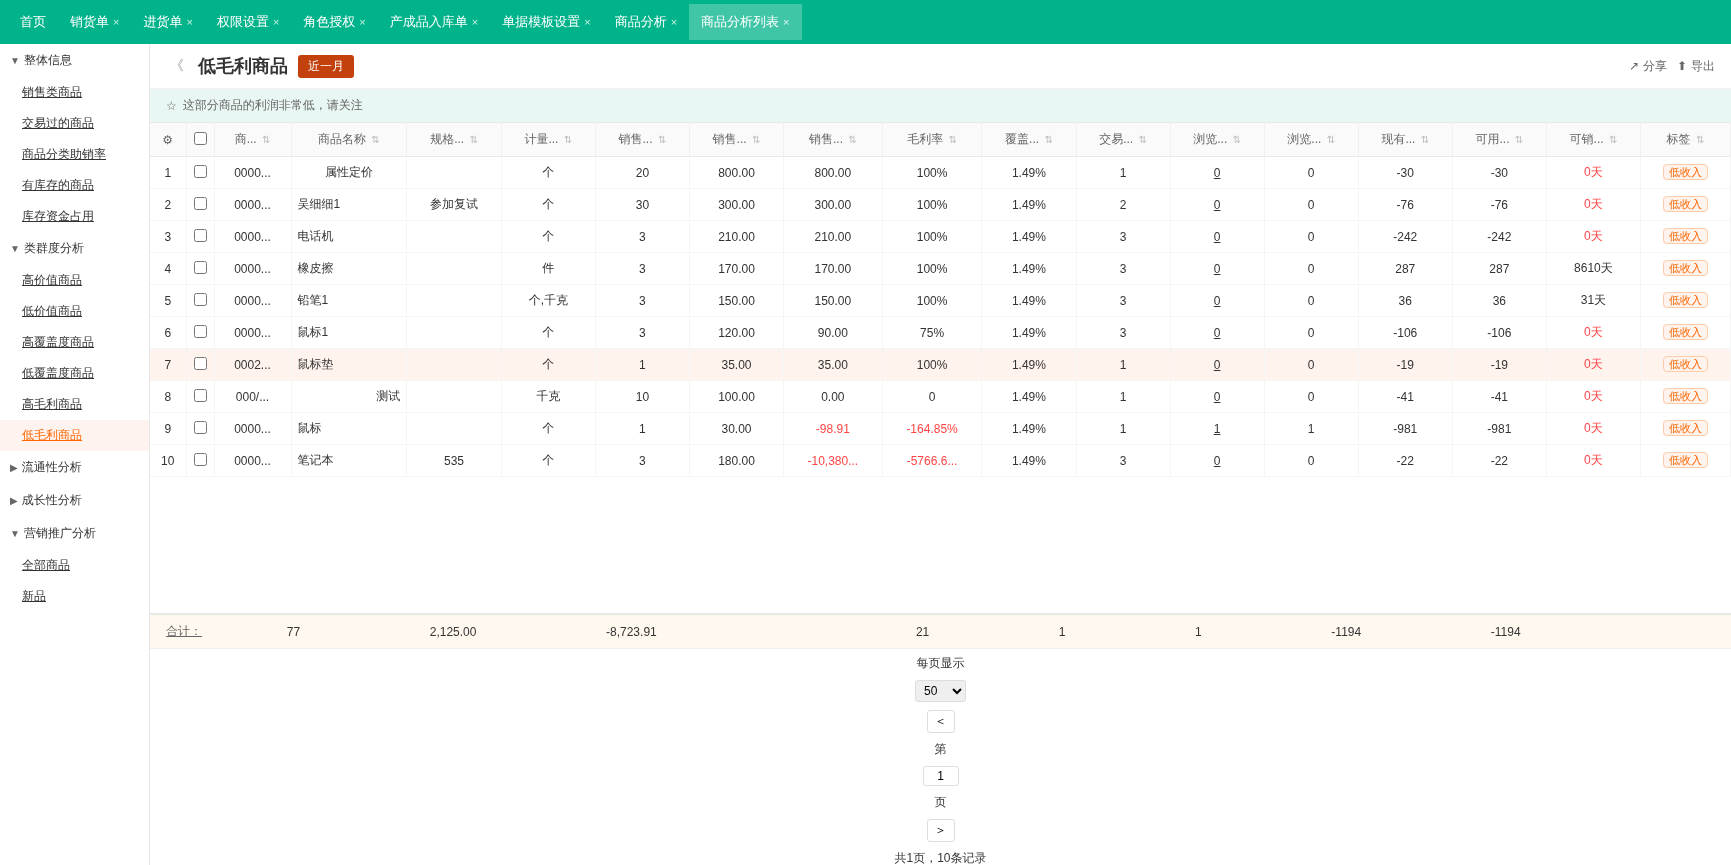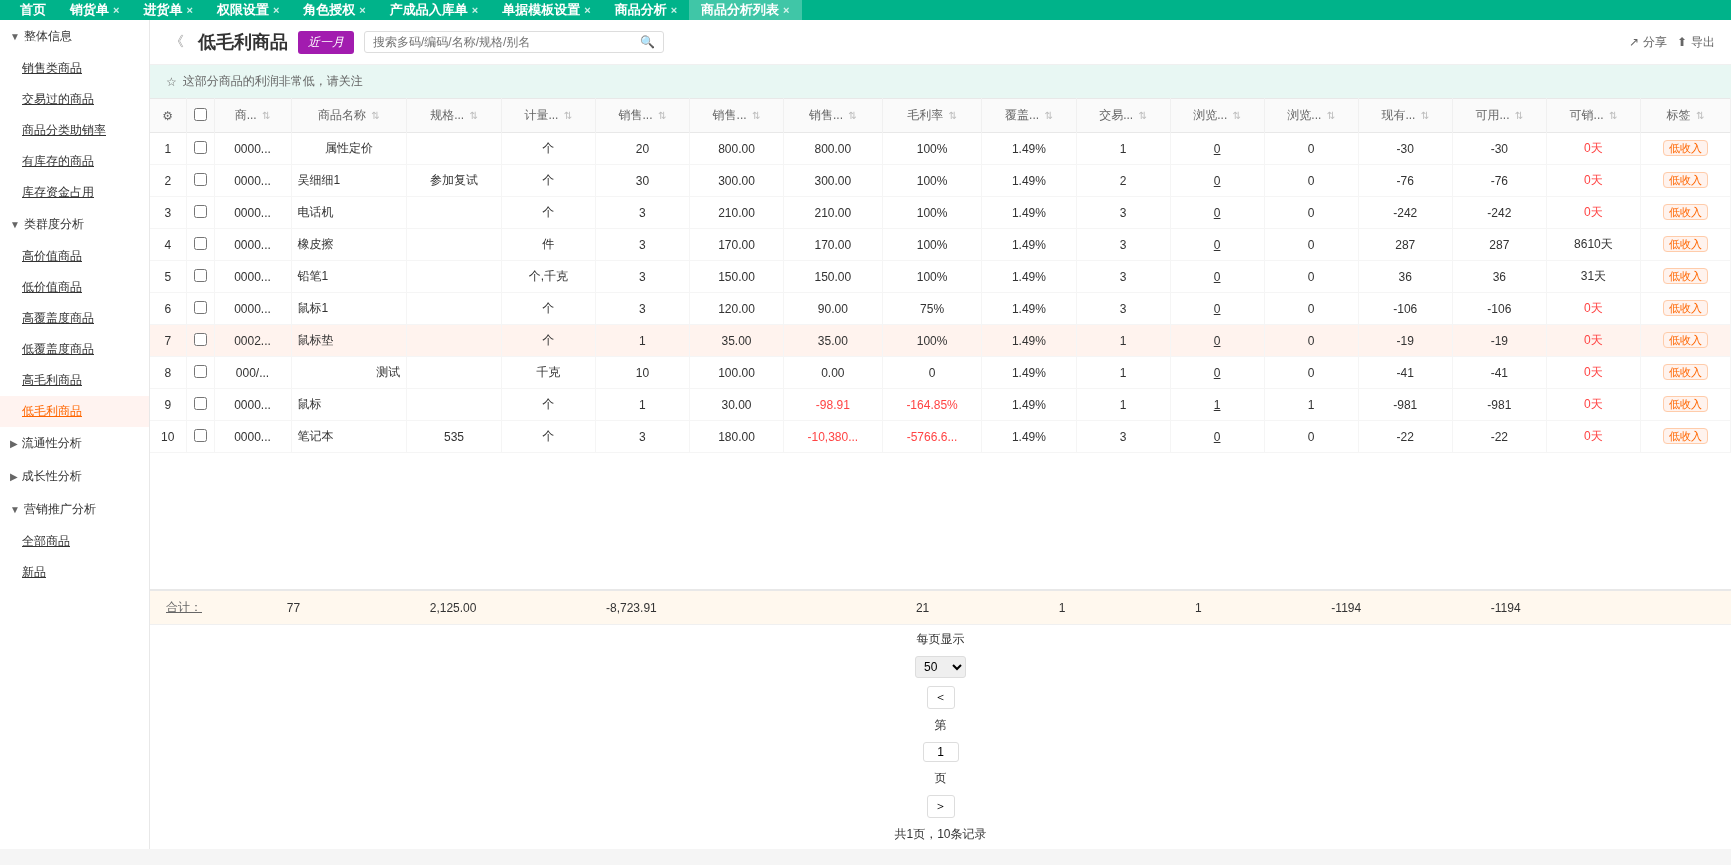--- a/index.html
+++ b/index.html
@@ -3,24 +3,23 @@
   <meta charset="utf-8">
   <style>
     * { box-sizing: border-box; margin: 0; padding: 0; }
     body { font-family: 'Microsoft YaHei', Arial, sans-serif; font-size: 12px; background: #f5f5f5; color: #333; }
 
     
     .top-nav {
       background: #00b38a;
       display: flex;
       align-items: center;
-      height: 20px;
+      height: 44px;
       padding: 10px 8px;
       gap: 0;
-      font-weight: bold;
     }
     .nav-item {
       color: #fff;
       padding: 0 12px;
       height: 36px;
       line-height: 36px;
       cursor: pointer;
       font-size: 13px;
       white-space: nowrap;
       display: flex;
@@ -80,28 +79,27 @@
       gap: 10px;
       border-bottom: 1px solid #f0f0f0;
       flex-shrink: 0;
     }
     .page-title {
       font-size: 18px;
       font-weight: bold;
       color: #333;
     }
     .date-btn {
-      background: #a21caf;
+      background: #c2410c;
       color: #fff;
       border: none;
       border-radius: 3px;
       padding: 3px 10px;
       font-size: 12px;
       cursor: pointer;
-      font-style: italic;
     }
     .search-box {
       display: flex;
       align-items: center;
       border: 1px solid #ddd;
       border-radius: 3px;
       padding: 3px 8px;
       gap: 6px;
       flex: 1;
       max-width: 300px;
@@ -336,24 +334,20 @@
     <div class="sidebar-item">全部商品</div>
     <div class="sidebar-item">新品</div>
   </div>
 
   <div class="content-area">
 
     <div class="page-header">
       <span class="collapse-btn">《</span>
       <h2 class="page-title">低毛利商品</h2>
       <button class="date-btn">近一月</button>
-      <div class="search-box">
-        <input type="text" placeholder="搜索多码/编码/名称/规格/别名" style="">
-        <span style="color:#999; cursor:pointer;">🔍</span>
-      </div>
       <div class="header-actions">
         <button class="action-btn">
           <span>↗</span>
           <span>分享</span>
         </button>
         <button class="action-btn">
           <span>⬆</span>
           <span>导出</span>
         </button>
       </div>

